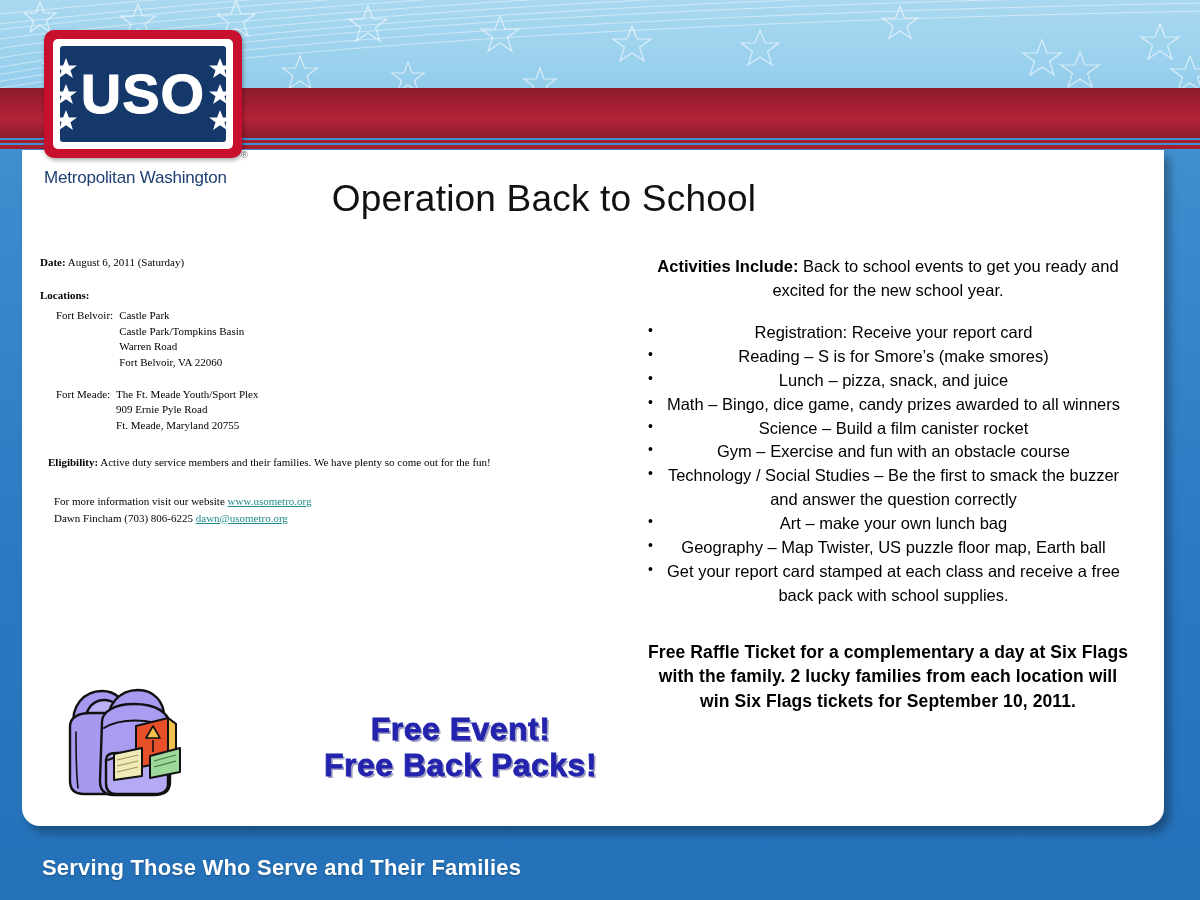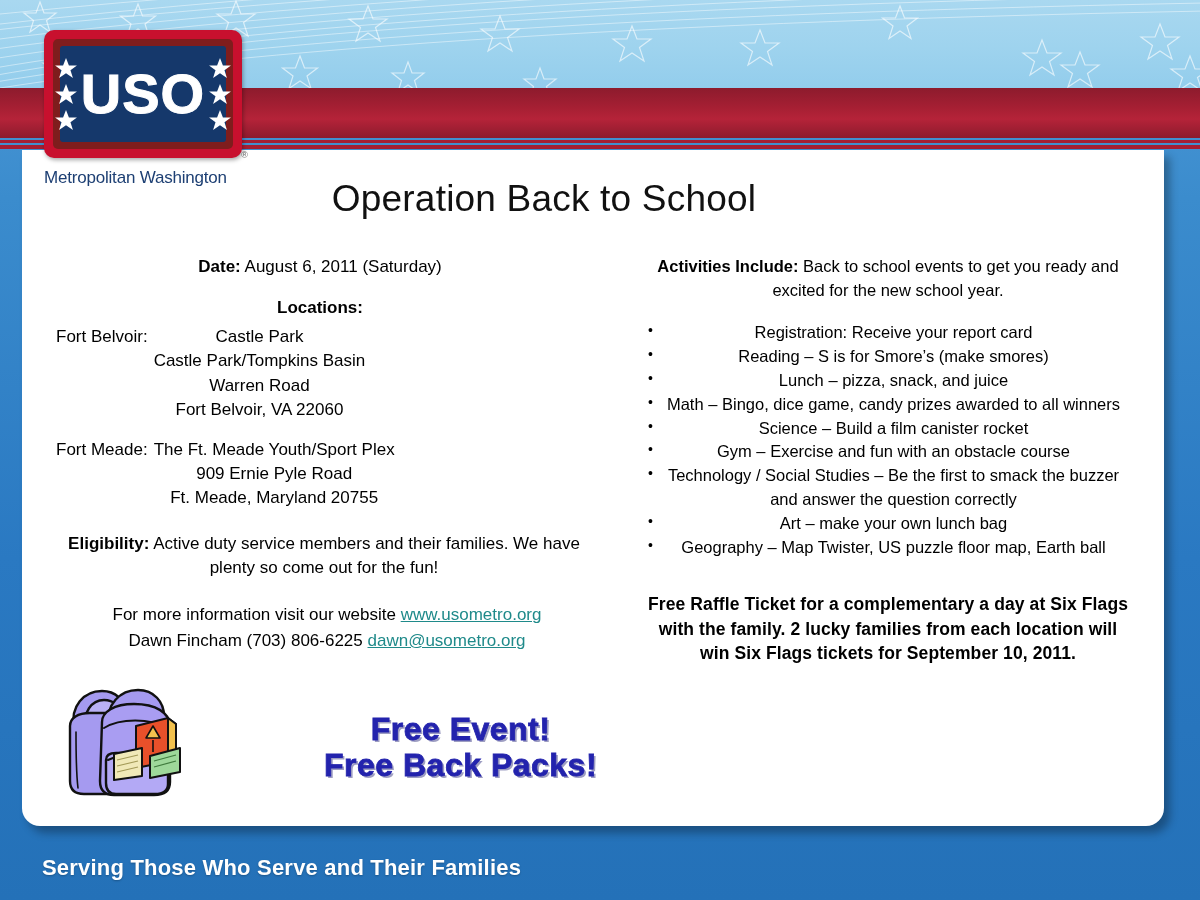--- a/index.html
+++ b/index.html
@@ -52,21 +52,21 @@
   .logo-box {
     position:relative;
     width:198px; height:128px;
     background:#c8102e;
     border-radius:10px;
     padding:9px;
     box-shadow:1px 2px 4px rgba(0,0,0,.35);
   }
   .logo-inner {
     width:100%; height:100%;
-    background:#7f1d1d;
+    background:#ffffff;
     border-radius:5px;
     padding:7px;
   }
   .logo-core {
     width:100%; height:100%;
     background:#15386b;
     border-radius:3px;
     display:flex; align-items:center; justify-content:center;
     gap:4px;
   }
@@ -101,25 +101,24 @@
     text-align:center;
     font-family:"Liberation Sans", sans-serif;
     font-size:37px;
     color:#111111;
     letter-spacing:0.2px;
   }
 
   
   .col-left {
     position:absolute; left:40px; top:255px; width:560px;
-    font-family:Liberation Sans, sans-serif;
-    font-size:17px;
+    font-family:Liberation Serif, serif;
+    font-size:11px;
     color:#000000;
     line-height:1.42;
-    text-align:center;
   }
   .col-right {
     position:absolute; left:648px; top:255px; width:480px;
     font-family:"Liberation Sans", sans-serif;
     font-size:16.5px;
     color:#000000;
     line-height:1.45;
     text-align:center;
   }
 
@@ -367,20 +366,21 @@
     <ul class="blist">
       <li>Registration: Receive your report card</li>
       <li>Reading – S is for Smore’s (make smores)</li>
       <li>Lunch – pizza, snack, and juice</li>
       <li>Math – Bingo, dice game, candy prizes awarded to all winners</li>
       <li>Science – Build a film canister rocket</li>
       <li>Gym – Exercise and fun with an obstacle course</li>
       <li>Technology / Social Studies – Be the first to smack the buzzer and answer the question correctly</li>
       <li>Art – make your own lunch bag</li>
       <li>Geography – Map Twister, US puzzle floor map, Earth ball</li>
+      <li>Get your report card stamped at each class and receive a free back pack with school supplies.</li>
     </ul>
 
     <div class="raffle">Free Raffle Ticket for a complementary a day at Six Flags with the family.  2 lucky families from each location will win Six Flags tickets for September 10, 2011.</div>
   </div>
 
   <div class="footer">Serving Those Who Serve and Their Families</div>
 
 </div>
 
 </body></html>

